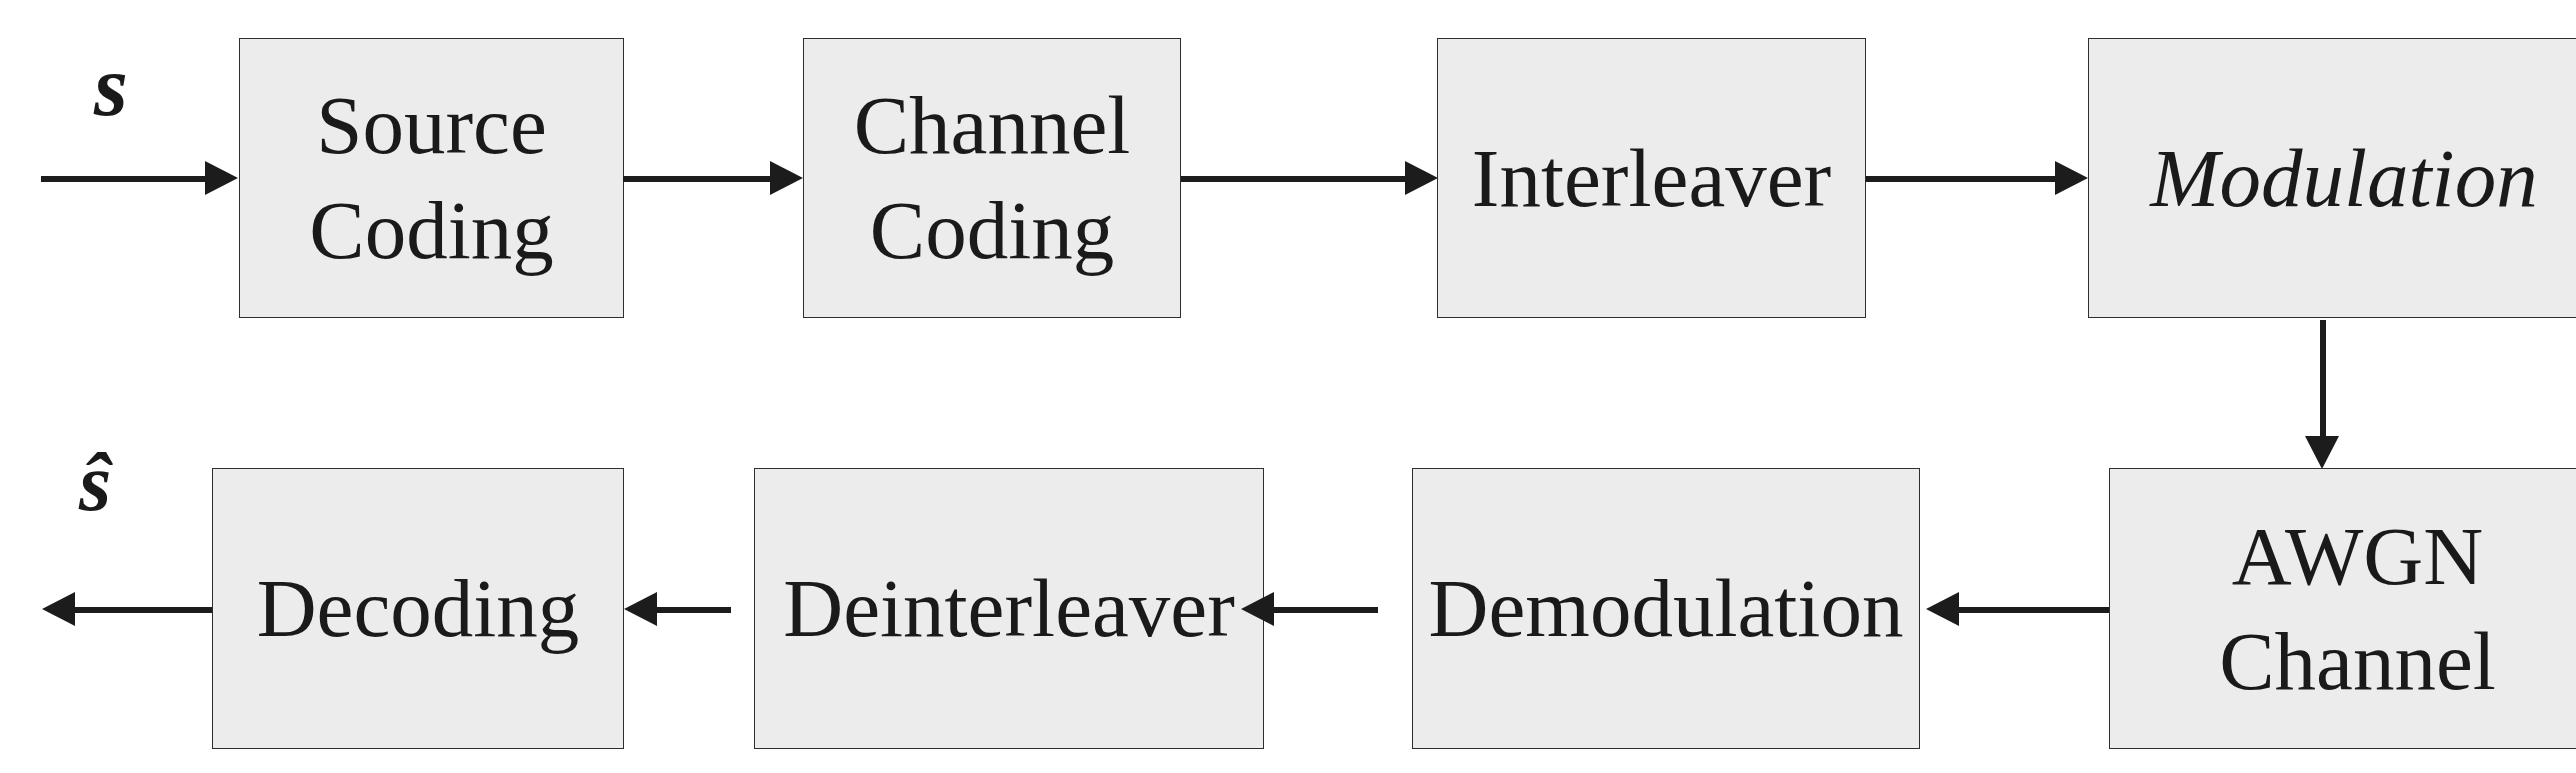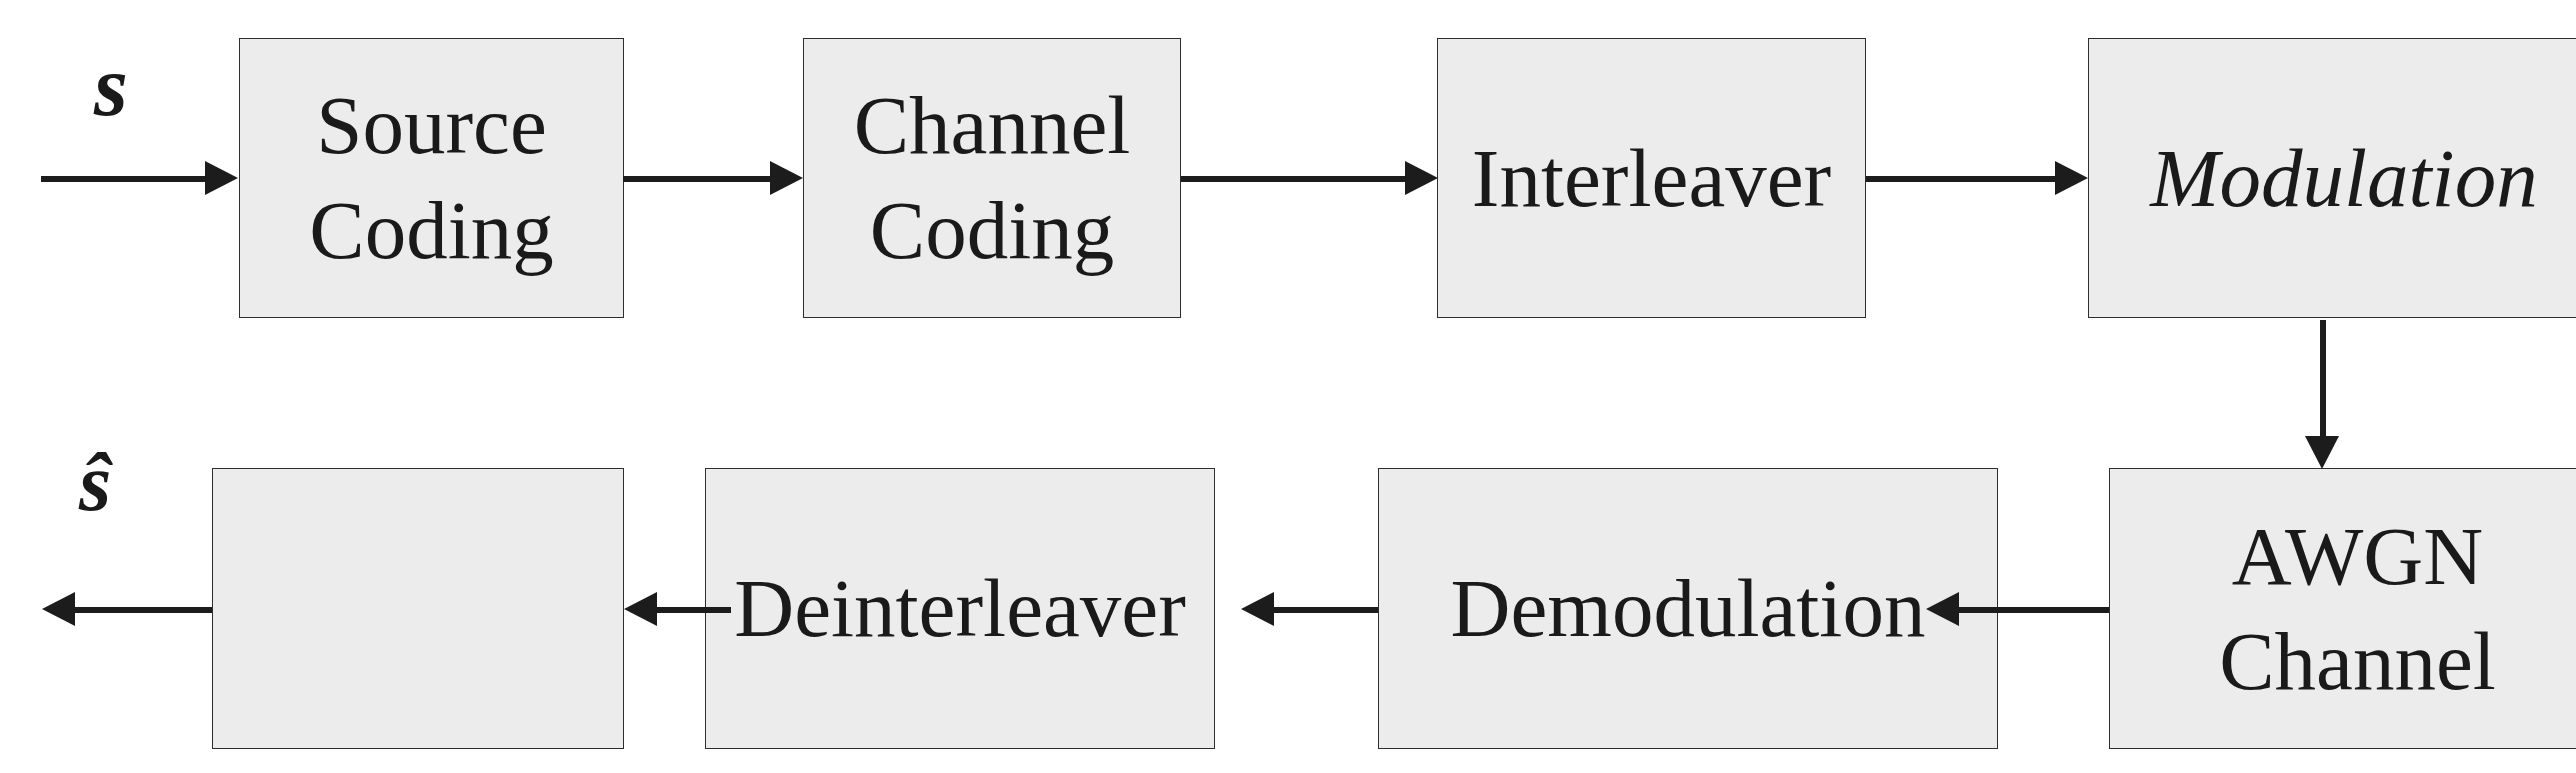--- a/index.html
+++ b/index.html
@@ -93,29 +93,30 @@
 
   <div class="block" style="left:2088px;top:38px;width:512px;height:280px;font-style:italic;">
     <span class="line">Modulation</span>
   </div>
 
   <div class="block" style="left:2109px;top:468px;width:497px;height:281px;">
     <span class="line">AWGN</span>
     <span class="line">Channel</span>
   </div>
 
-  <div class="block" style="left:1378px;top:468px;width:620px;height:281px;">
+  <div class="block" style="left:1412px;top:468px;width:508px;height:281px;">
     <span class="line">Demodulation</span>
   </div>
 
-  <div class="block" style="left:705px;top:468px;width:510px;height:281px;">
+  <div class="block" style="left:754px;top:468px;width:510px;height:281px;">
     <span class="line">Deinterleaver</span>
   </div>
 
   <div class="block" style="left:212px;top:468px;width:412px;height:281px;">
+    <span class="line">Decoding</span>
   </div>
 
   <div class="arrow h right" style="left:41px;top:161px;width:197px;height:35px;">
     <div class="shaft"></div>
     <div class="head"></div>
   </div>
 
   <div class="arrow h right" style="left:623px;top:161px;width:180px;height:35px;">
     <div class="shaft"></div>
     <div class="head"></div>

